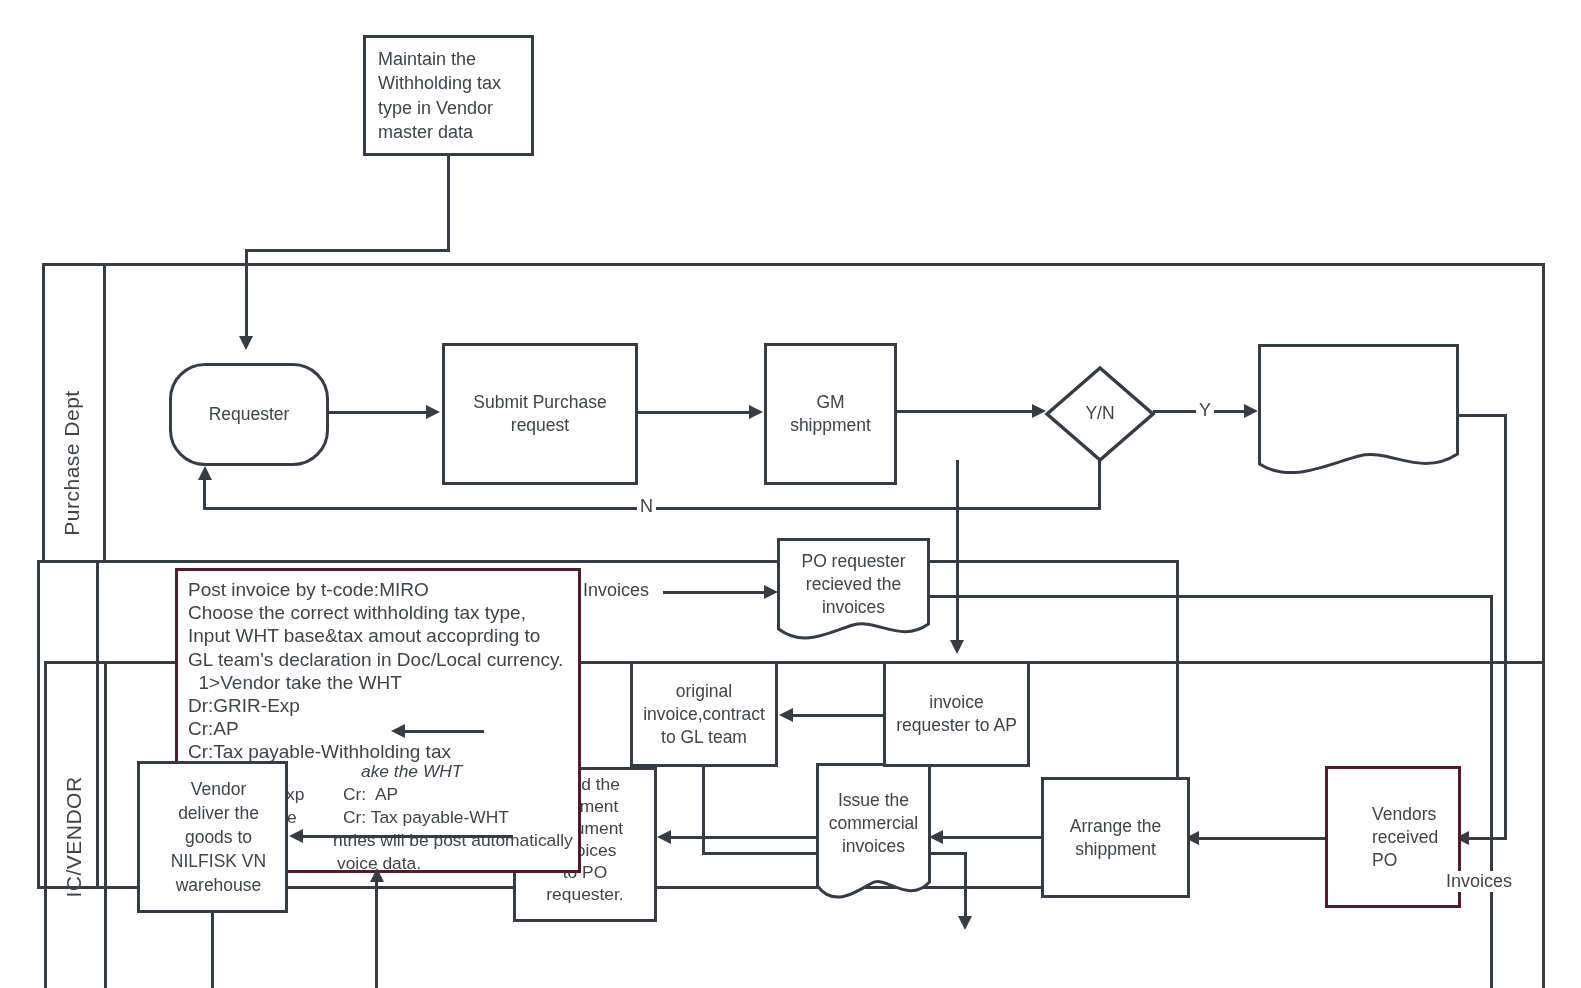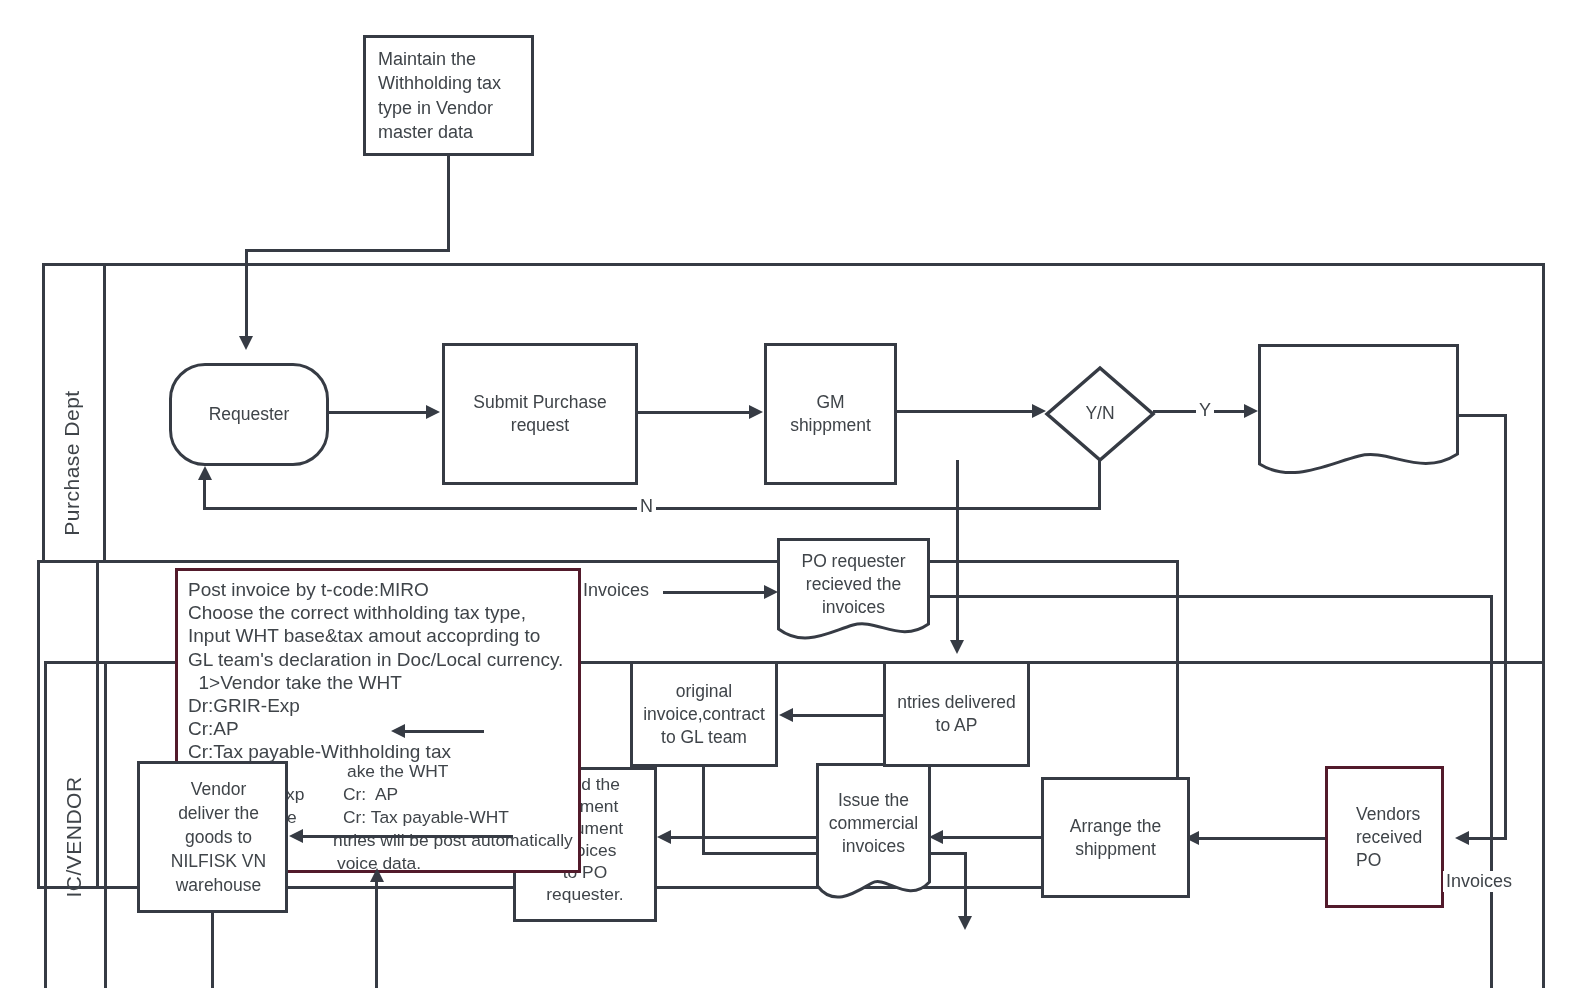--- a/index.html
+++ b/index.html
@@ -142,53 +142,53 @@
       <polygon points="7,54 60,8 113,54 60,100" fill="#fff" stroke="#363b44" stroke-width="3.5"></polygon>
     </svg>
     <div class="doctext" style="top:42px;left:0;">Y/N</div>
   </div>
 
   <div class="box" style="left:630px;top:661px;width:148px;height:106px;padding:0 8px;z-index:4;">
     <span style="overflow-wrap:anywhere;">original invoice,contract to GL team</span>
   </div>
 
   <div class="box" style="left:883px;top:661px;width:147px;height:106px;padding:0 10px;z-index:4;">
-    <span>ntries delivered to AP</span>
+    <span>invoice requester to AP</span>
   </div>
 
   <div class="box z2" style="left:513px;top:767px;width:144px;height:155px;align-items:flex-start;">
     <div style="width:100%;padding-top:3px;">
       <div style="text-align:center;line-height:22px;font-size:17.4px;">Send the</div>
       <div style="text-align:center;line-height:22px;font-size:17.4px;">payment</div>
       <div style="text-align:center;line-height:22px;font-size:17.4px;">document</div>
       <div style="text-align:center;line-height:22px;font-size:17.4px;">invoices</div>
       <div style="text-align:center;line-height:22px;font-size:17.4px;">to PO</div>
       <div style="text-align:center;line-height:22px;font-size:17.4px;">requester.</div>
     </div>
   </div>
 
   <div class="box" style="left:1041px;top:777px;width:149px;height:121px;padding:0 10px;z-index:4;">
     <span>Arrange the shippment</span>
   </div>
 
-  <div class="box maroon" style="left:1325px;top:766px;width:119px;height:142px;justify-content:center;text-align:left;padding:0 0 0 28px;z-index:4;">
+  <div class="box maroon" style="left:1325px;top:766px;width:136px;height:142px;justify-content:flex-end;text-align:left;padding:0 0 0 28px;z-index:4;">
     <span style="width:86px;">Vendors received PO</span>
   </div>
 
   <div class="box maroon z6" style="left:175px;top:568px;width:406px;height:305px;display:block;text-align:left;padding:7px 0 0 10px;">
     <div class="noteline">Post invoice by t-code:MIRO</div>
     <div class="noteline">Choose the correct withholding tax type,</div>
     <div class="noteline">Input WHT base&amp;tax amout accoprding to</div>
     <div class="noteline">GL team's declaration in Doc/Local currency.</div>
     <div class="noteline">  1&gt;Vendor take the WHT</div>
     <div class="noteline">Dr:GRIR-Exp</div>
     <div class="noteline">Cr:AP</div>
     <div class="noteline">Cr:Tax payable-Withholding tax</div>
 
-    <div class="frag" style="left:169px;top:189px;">ake the WHT</div>
+    <div class="frag" style="left:183px;top:189px;font-style:italic;">ake the WHT</div>
     <div class="frag" style="left:108px;top:212px;text-align:center;">xp</div>
     <div class="frag" style="left:165px;top:212px;">Cr:  AP</div>
     <div class="frag" style="left:109px;top:235px;">e</div>
     <div class="frag" style="left:165px;top:235px;">Cr: Tax payable-WHT</div>
     <div class="frag" style="left:155px;top:258px;">ntries will be post automatically</div>
     <div class="frag" style="left:159px;top:281px;">voice data.</div>
   </div>
 
   <div class="box z8" style="left:137px;top:761px;width:151px;height:152px;padding:0 12px;">
     <span style="line-height:24px;margin-left:12px;">Vendor deliver the goods to NILFISK VN warehouse</span>

